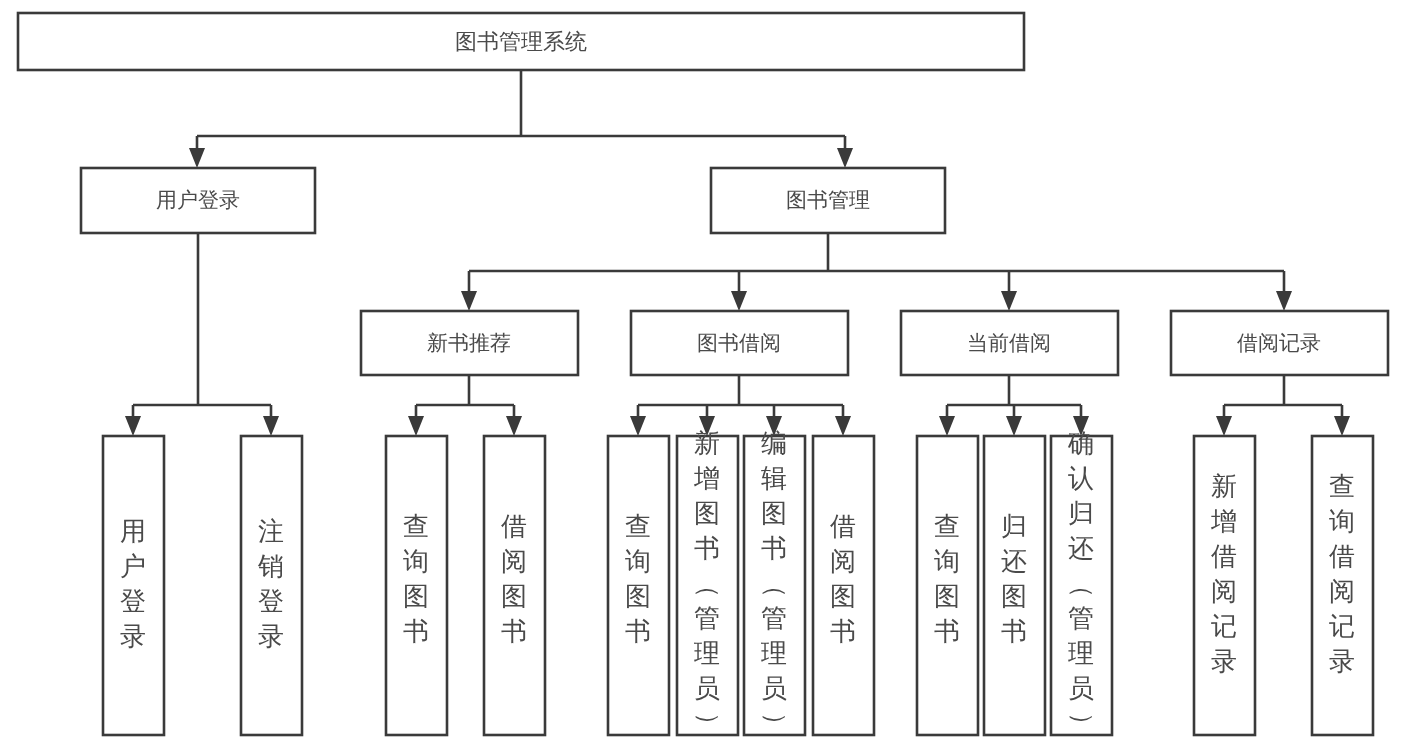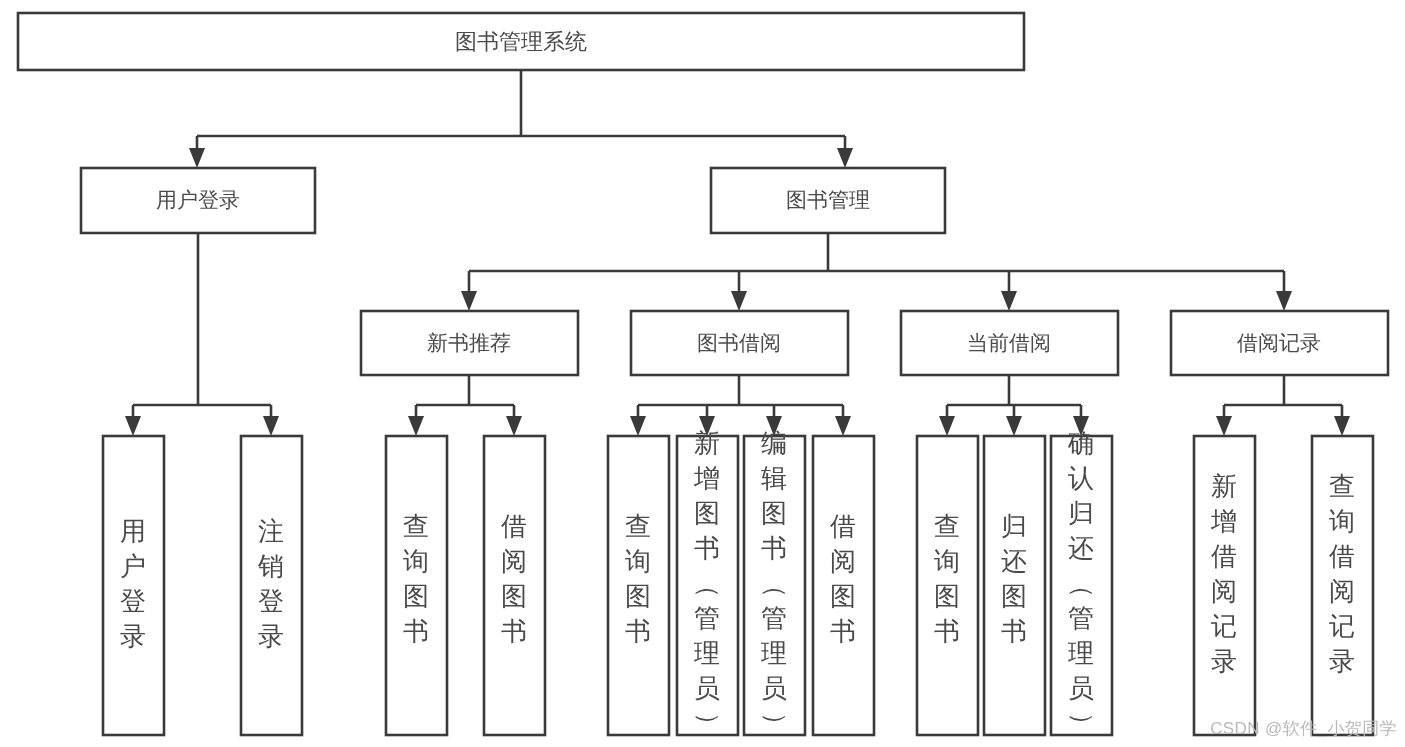--- a/index.html
+++ b/index.html
@@ -323,15 +323,14 @@
           <text class="vert-char" x="1342" y="523.5">询</text>
           <text class="vert-char" x="1342" y="558.5">借</text>
           <text class="vert-char" x="1342" y="593.5">阅</text>
           <text class="vert-char" x="1342" y="628.5">记</text>
           <text class="vert-char" x="1342" y="663.5">录</text>
         </g>
     </g>
 
   </svg>
 
-  <div class="watermark">CSDN @软件_小贺同学</div>
 
 </div>
 
 </body></html>

